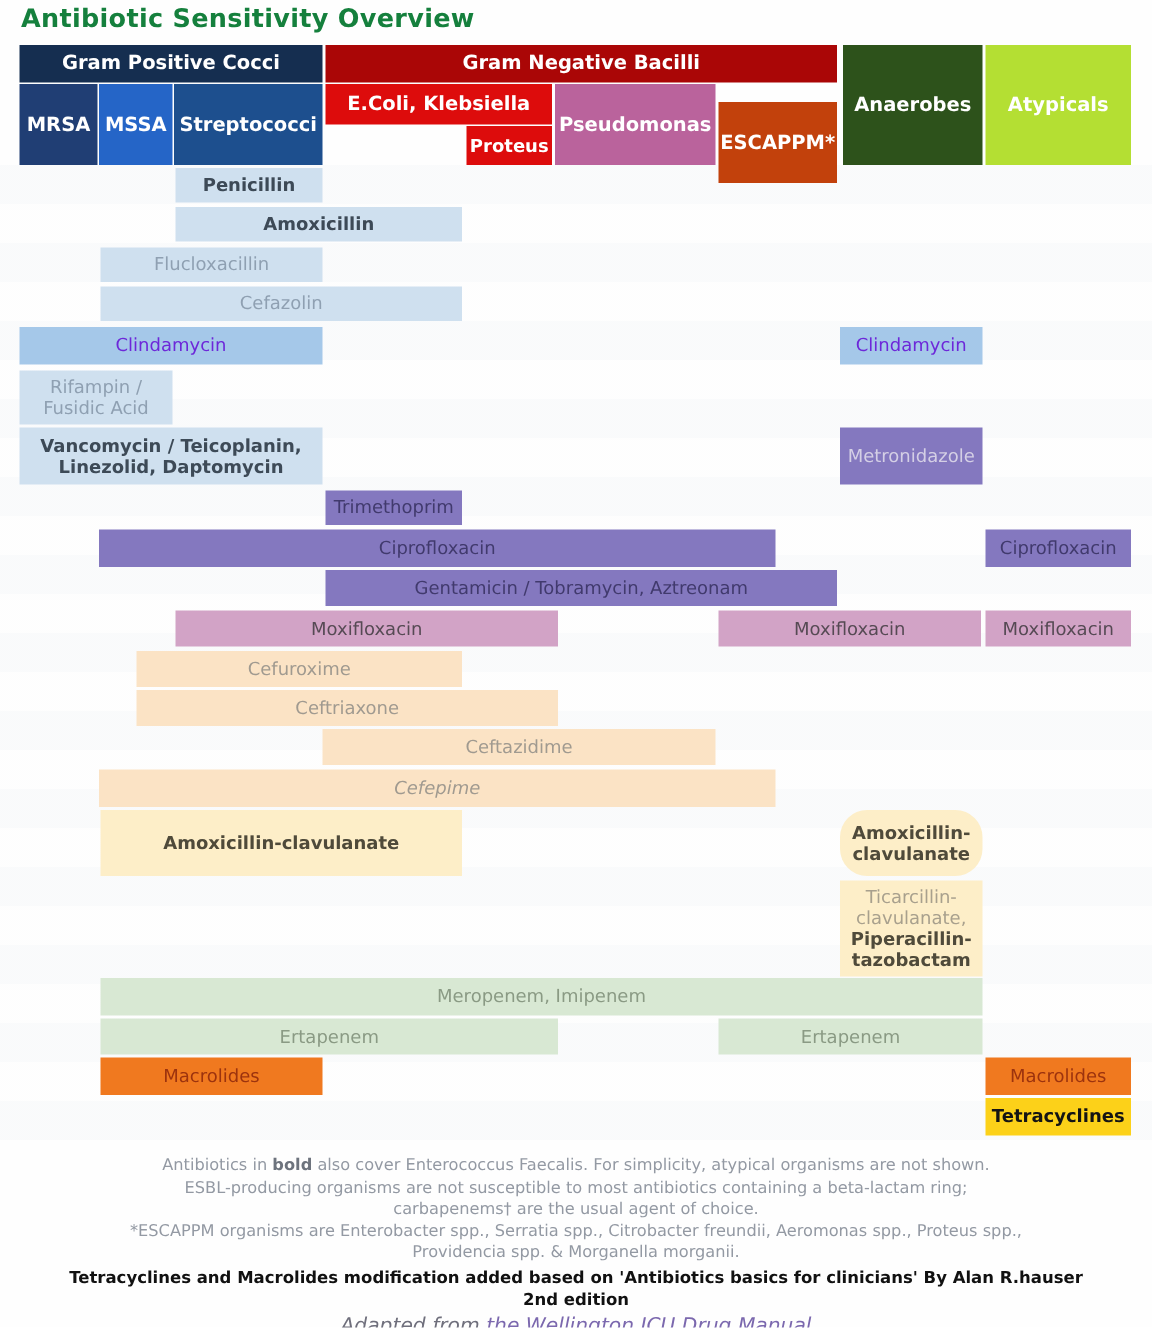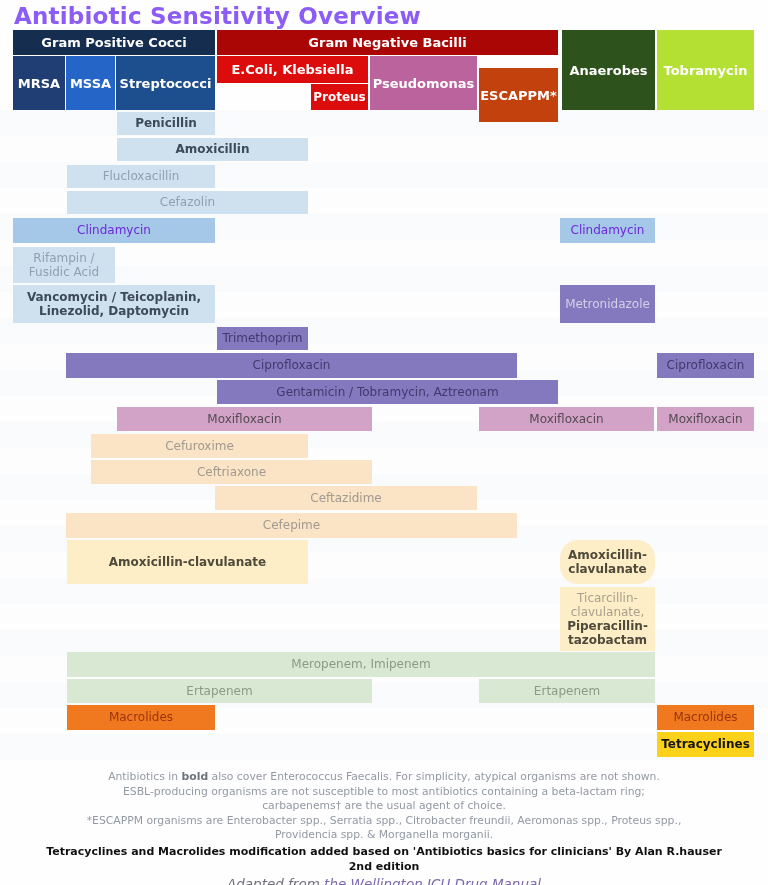--- a/index.html
+++ b/index.html
@@ -1,18 +1,18 @@
 <!DOCTYPE html>
 <html><head>
 <meta charset="utf-8">
 <style>
   html,body{margin:0;padding:0;background:#ffffff;}
   body{width:768px;height:885px;overflow:hidden;font-family:"DejaVu Sans","Liberation Sans",sans-serif;}
   #canvas{position:relative;width:768px;height:885px;background:#fefefe;}
-  .title{position:absolute;left:14px;top:3px;font-size:23px;font-weight:bold;color:#8b5cf6;letter-spacing:.2px;}
+  .title{position:absolute;left:14px;top:3px;font-size:17px;font-weight:bold;color:#15803d;letter-spacing:.2px;}
   .rowstripes{position:absolute;left:0;top:110px;width:768px;height:650px;
     background:repeating-linear-gradient(to bottom,#f5f7f9 0 26px,#fdfdfd 26px 52px);opacity:.5;}
   .hbox{position:absolute;display:flex;align-items:center;justify-content:center;
     color:#fff;font-weight:bold;font-size:13px;text-align:center;box-sizing:border-box;}
   .hbox.sm span{font-size:12px;}
   .bar{position:absolute;display:flex;align-items:center;justify-content:center;
     text-align:center;font-size:12px;line-height:1.18;box-sizing:border-box;}
   .bar .b{font-weight:bold;}
   
   .p-lightblue{background:#cfe0ef;color:#8fa0b2;}
@@ -73,21 +73,21 @@
     <div class="hbox" style="left: 370px; top: 56px; width: 107px; height: 54px; background: rgb(186, 99, 156);">
       <span>Pseudomonas</span>
     </div>
     <div class="hbox" style="left: 479px; top: 68px; width: 79px; height: 54px; background: #c2410c;">
       <span>ESCAPPM*</span>
     </div>
     <div class="hbox" style="left: 562px; top: 30px; width: 93px; height: 80px; background: rgb(45, 82, 27);">
       <span>Anaerobes</span>
     </div>
     <div class="hbox" style="left: 657px; top: 30px; width: 97px; height: 80px; background: rgb(180, 223, 51);">
-      <span>Tobramycin</span>
+      <span>Atypicals</span>
     </div>
     <div class="bar p-lightblue" style="left: 117px; top: 112px; width: 98px; height: 23px;">
       <div><span class="b">Penicillin</span></div>
     </div>
     <div class="bar p-lightblue" style="left: 117px; top: 138px; width: 191px; height: 23px;">
       <div><span class="b">Amoxicillin</span></div>
     </div>
     <div class="bar p-lightblue" style="left: 67px; top: 165px; width: 148px; height: 23px;">
       <div><span>Flucloxacillin</span></div>
     </div>
@@ -132,21 +132,21 @@
     </div>
     <div class="bar p-peach" style="left: 91px; top: 434px; width: 217px; height: 24px;">
       <div><span>Cefuroxime</span></div>
     </div>
     <div class="bar p-peach" style="left: 91px; top: 460px; width: 281px; height: 24px;">
       <div><span>Ceftriaxone</span></div>
     </div>
     <div class="bar p-peach" style="left: 215px; top: 486px; width: 262px; height: 24px;">
       <div><span>Ceftazidime</span></div>
     </div>
-    <div class="bar p-peach" style="left: 66px; top: 513px; width: 451px; height: 25px;">
+    <div class="bar p-peach" style="left: 66px; top: 513px; width: 451px; height: 25px; font-style: italic;">
       <div><span>Cefepime</span></div>
     </div>
     <div class="bar p-cream" style="left: 67px; top: 540px; width: 241px; height: 44px;">
       <div><span class="b">Amoxicillin-clavulanate</span></div>
     </div>
     <div class="bar p-cream" style="left: 560px; top: 540px; width: 95px; height: 44px; border-radius: 18px;">
       <div><span class="b">Amoxicillin-</span><br><span class="b">clavulanate</span></div>
     </div>
     <div class="bar p-cream" style="left: 560px; top: 587px; width: 95px; height: 64px;">
       <div><span>Ticarcillin-</span><br><span>clavulanate,</span><br><span class="b">Piperacillin-</span><br><span class="b">tazobactam</span></div>

